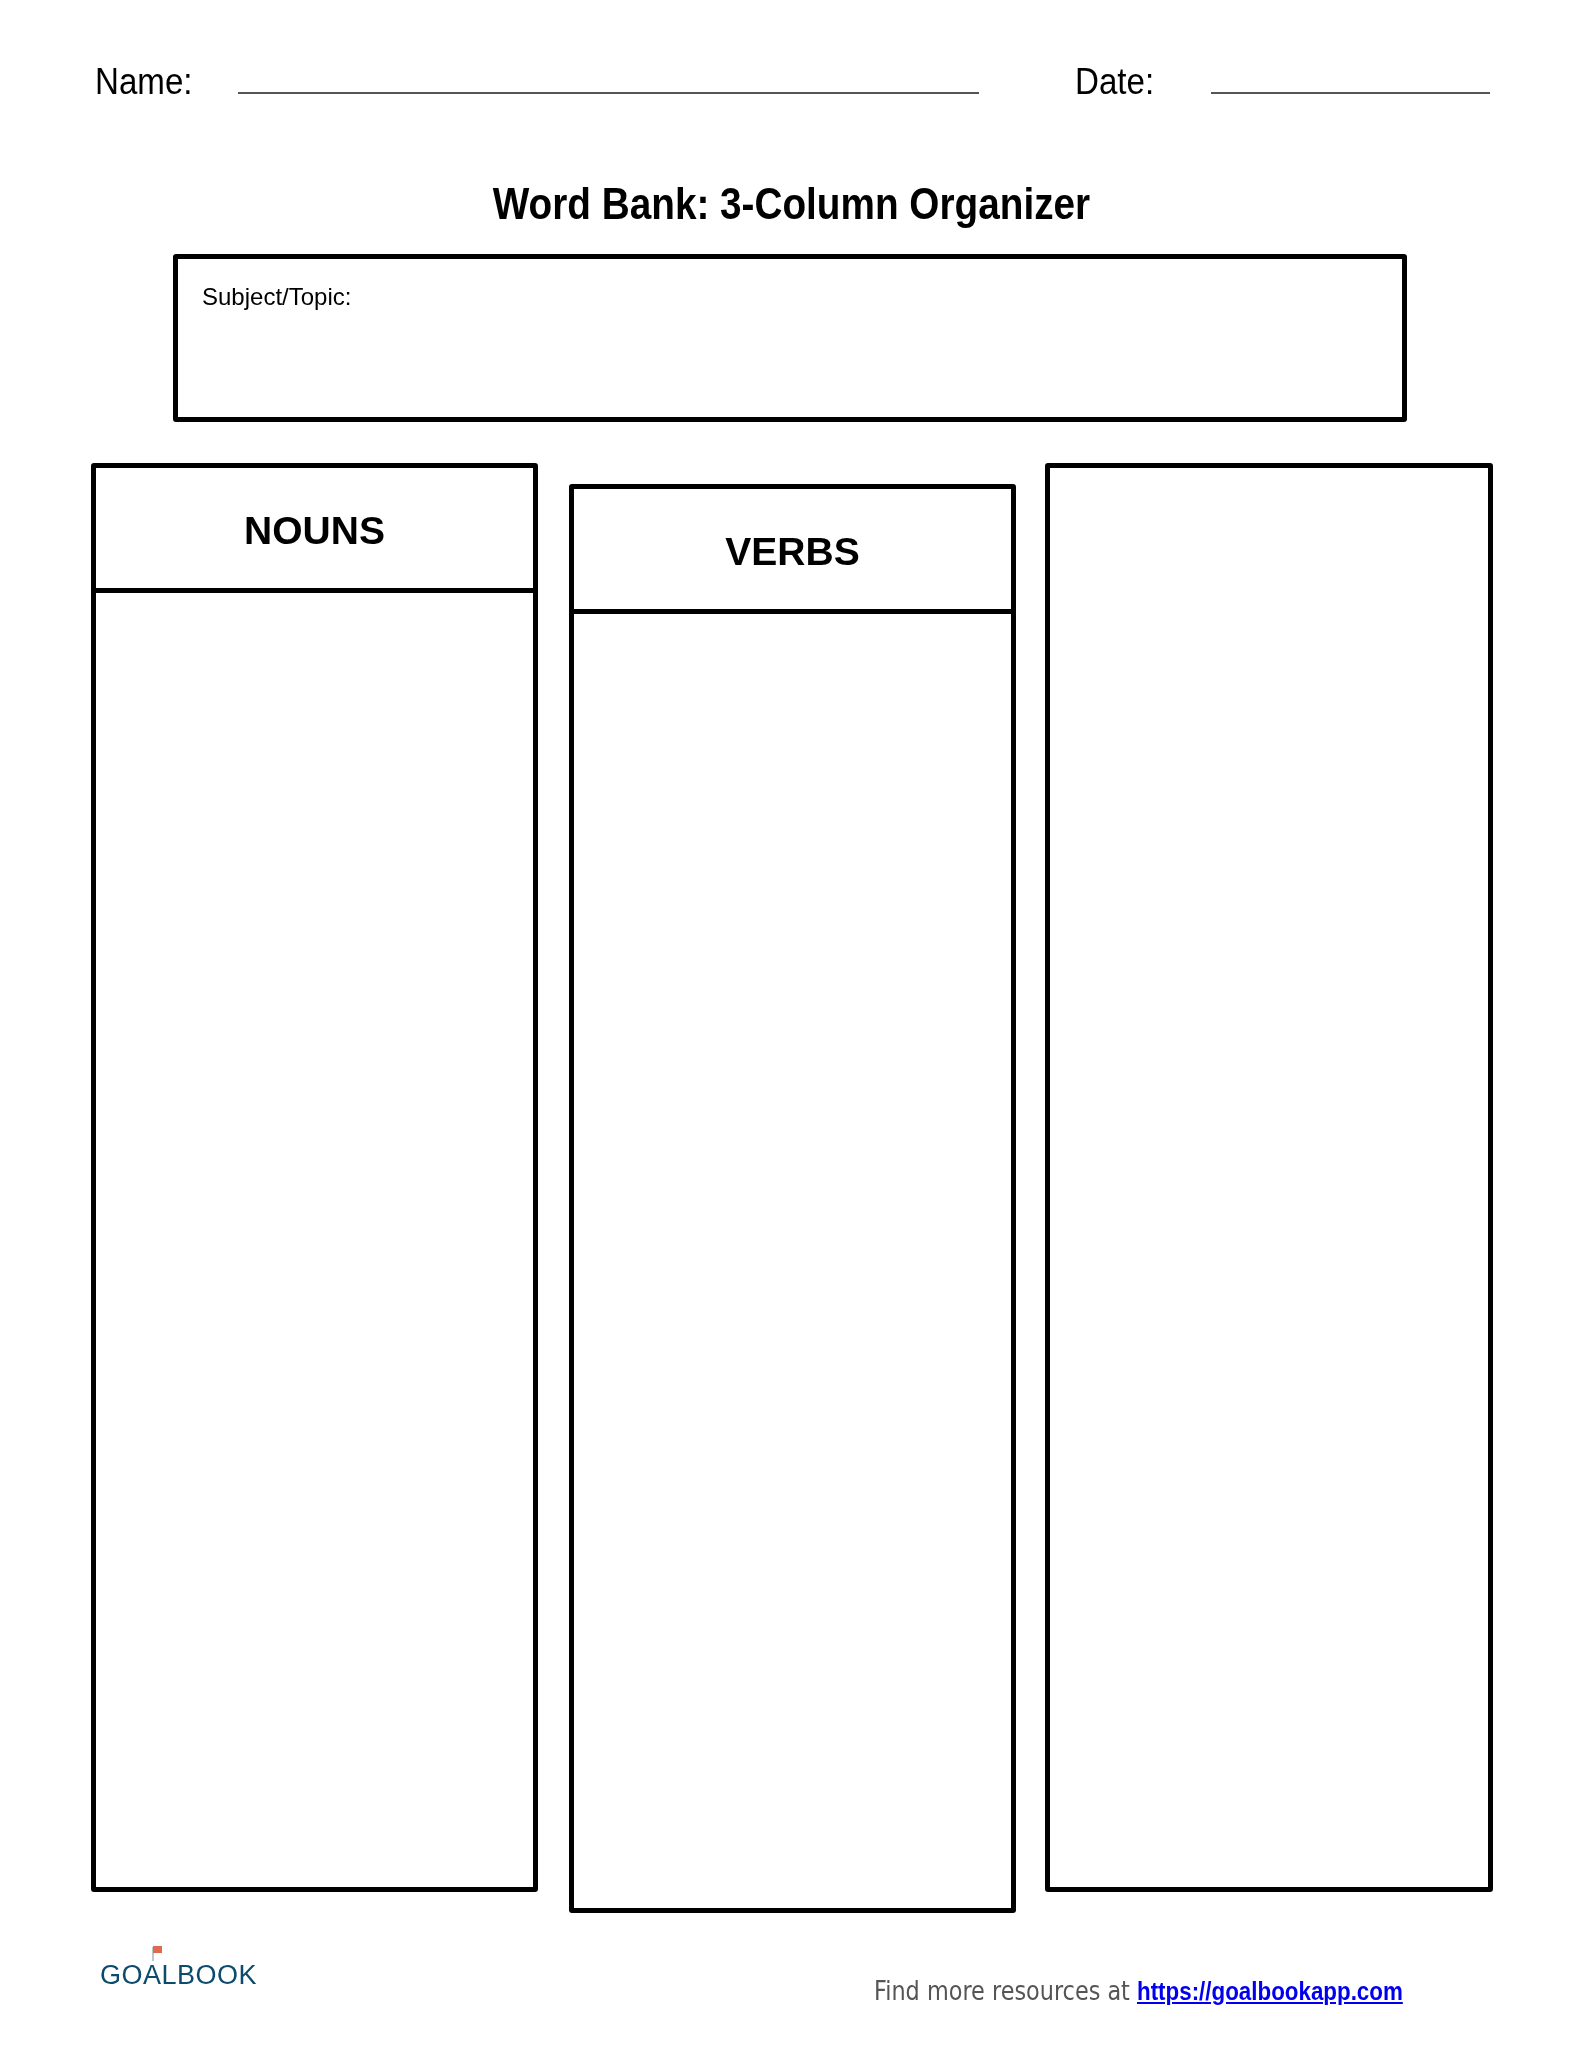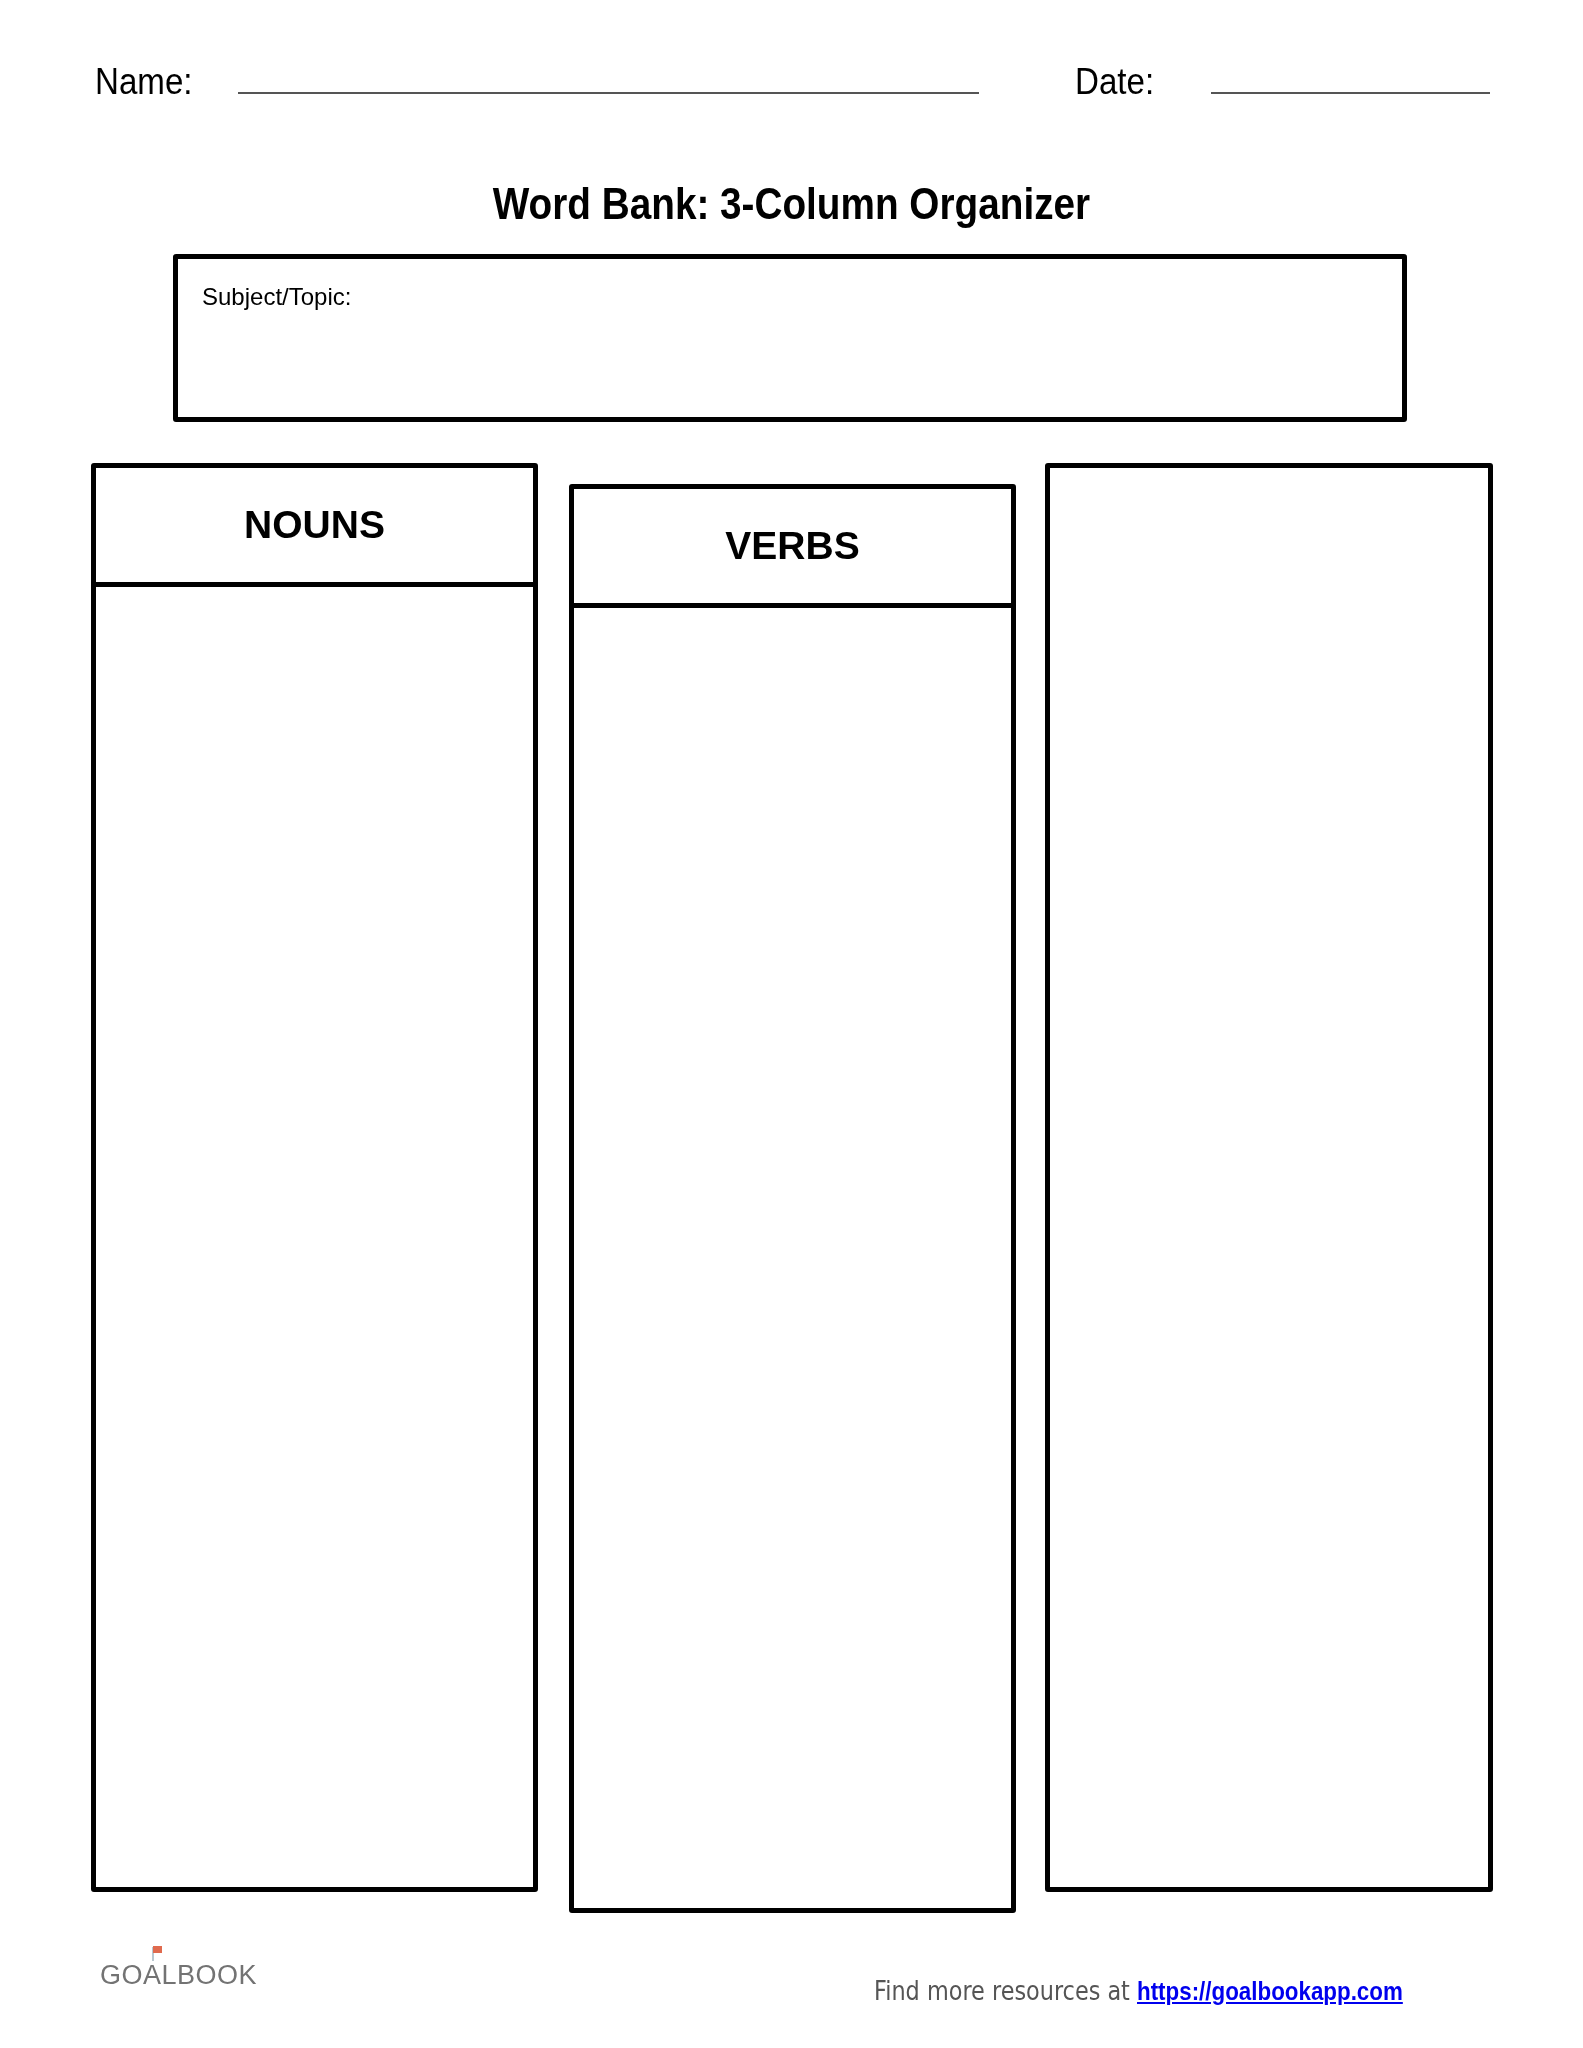--- a/index.html
+++ b/index.html
@@ -7,24 +7,24 @@
          font-family: "Liberation Sans", sans-serif; color: #000; }
   .abs { position: absolute; }
   .label { font-size: 36px; line-height: 36px; white-space: nowrap;
            transform-origin: left top; transform: scaleX(0.92); }
   .blank-line { height: 2px; background: #555555; }
   .title { font-size: 44px; line-height: 44px; font-weight: bold; white-space: nowrap;
            left: 0; width: 1583px; text-align: center; transform-origin: 791px top; transform: scaleX(0.88); }
   .topic-box { border: 5px solid #000; border-radius: 3px; box-sizing: border-box; }
   .topic-label { font-size: 24px; line-height: 35px; white-space: nowrap; position: absolute; left: 24px; top: 20px; }
   .column { border: 5px solid #000; border-radius: 3px; box-sizing: border-box; display: flex; flex-direction: column; }
-  .col-header { height: 114px; border-bottom: 5px solid #000; display: flex; align-items: center; justify-content: center; box-sizing: content-box; }
+  .col-header { height: 114px; border-bottom: 5px solid #000; display: flex; align-items: center; justify-content: center; box-sizing: content-box; margin-top: 6px; }
   .col-header span { font-size: 39px; font-weight: bold; letter-spacing: 0px; }
   .col-body { flex: 1; }
-  .logo { font-size: 27px; letter-spacing: 0.5px; color: #737373; font-weight: normal; white-space: nowrap; }
+  .logo { font-size: 27px; letter-spacing: 0.5px; color: #0c4a6e; font-weight: normal; white-space: nowrap; }
   .logo .a-wrap { position: relative; display: inline-block; }
   .flag-pole { position: absolute; left: 50%; top: -13px; width: 2px; height: 14px; background: #b9c8d0; }
   .flag { position: absolute; left: calc(50% + 1px); top: -14px; width: 9px; height: 7px; background: #e06a4e; }
   .footer-text { font-size: 26px; line-height: 26px; color: #555555; white-space: nowrap; font-family: "DejaVu Sans", sans-serif; transform-origin: left top; transform: scaleX(0.86); }
   .footer-text a { color: #0000ee; font-weight: bold; text-decoration: underline; font-family: "Liberation Sans", sans-serif; }
 </style>
 </head>
 <body>
 
 <div class="abs label" style="left:95px; top:64px;">Name:</div>

